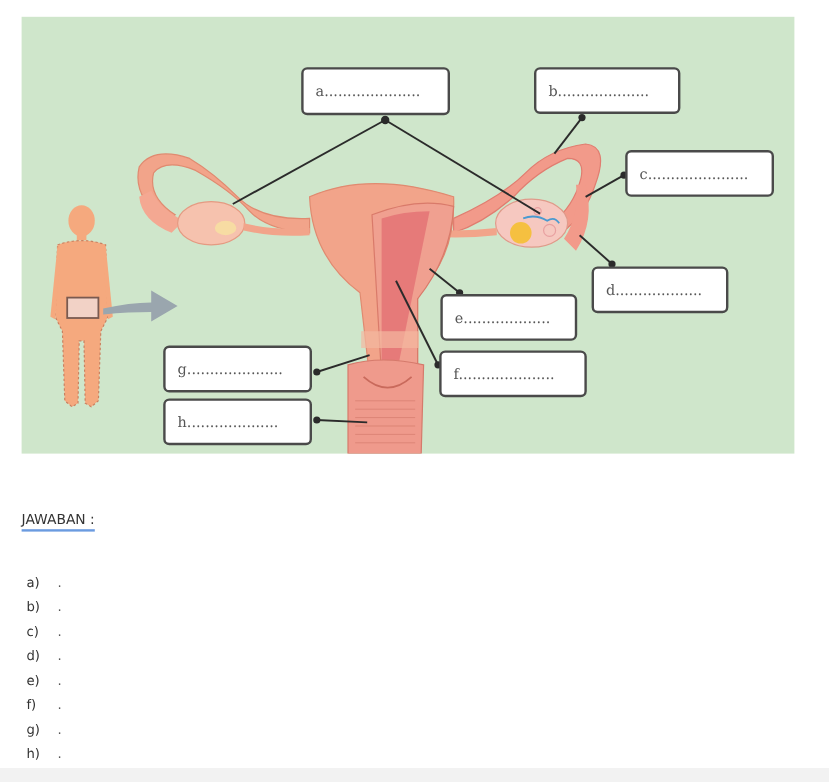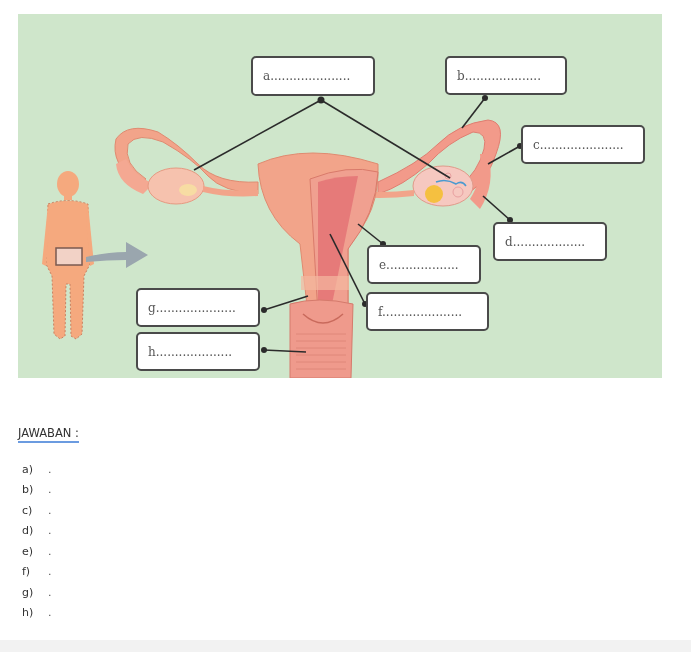--- a/index.html
+++ b/index.html
@@ -19,21 +19,21 @@
       font-family: "DejaVu Serif", serif; font-size: 12px; color: #555;
       padding: 0 0 0 10px; display: flex; align-items: center;
       white-space: nowrap; overflow: hidden;
     }
     .answers {
       position: absolute; left: 18px; top: 426px;
       font-family: "DejaVu Sans", sans-serif; font-size: 11px; color: #333;
     }
     .answers-title {
       display: inline-block; border-bottom: 2px solid #6b9be0;
-      padding-bottom: 1px; margin-bottom: 16px; color: #333; font-size: 11.5px;
+      padding-bottom: 1px; margin-bottom: 32px; color: #333; font-size: 11.5px;
     }
     .answer-row { height: 20.5px; display: flex; align-items: center; }
     .answer-letter { width: 26px; padding-left: 4px; }
     .answer-value { color: #555; }
     .footer-bar {
       position: absolute; left: 0; top: 640px; width: 691px; height: 12px;
       background: #f2f2f2;
     }
   </style>
 </head>

